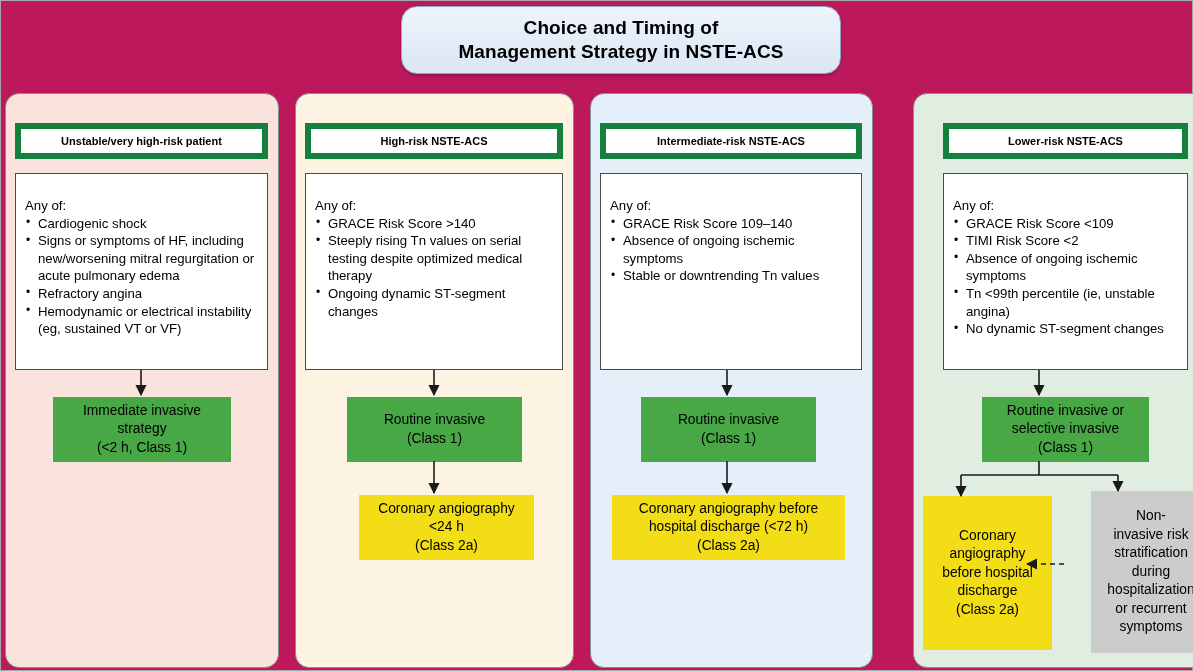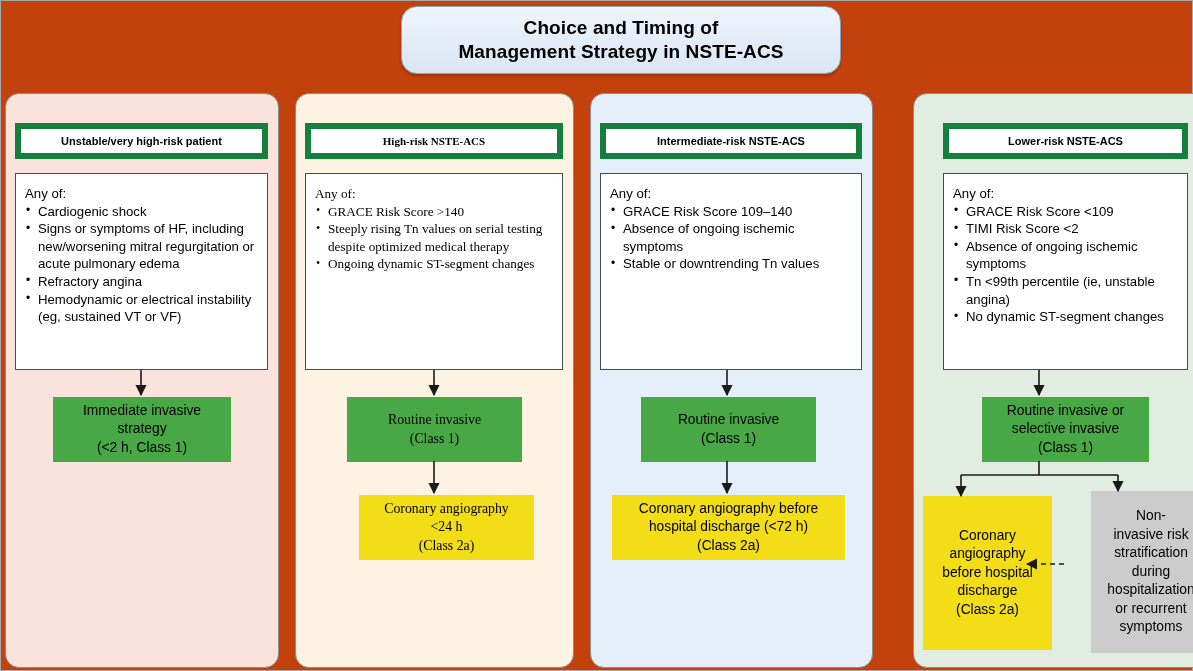--- a/index.html
+++ b/index.html
@@ -16,21 +16,21 @@
     overflow: hidden;
   }
 
   #figure {
     position: absolute;
     left: 0; top: 0;
     width: 1193px;
     height: 671px;
     border: 1px solid #a8a8a8;
     box-sizing: border-box;
-    background: #c2410c;
+    background: #be185d;
     padding-left: 24px;
   }
 
   
   .title-banner {
     position: absolute;
     left: 400px;
     top: 5px;
     width: 440px;
     height: 68px;
@@ -53,21 +53,21 @@
 
   
   .column {
     position: absolute;
     top: 92px;
     box-sizing: border-box;
     border: 1px solid #8c8c8c;
     border-radius: 14px;
   }
   .col-1 { left: 4px;   width: 274px; height: 575px; background: #fae3dd; }
-  .col-2 { left: 294px; width: 279px; height: 575px; background: #fdf3e3; font-family: Liberation Serif, serif; }
+  .col-2 { left: 294px; width: 279px; height: 575px; background: #fdf3e3; }
   .col-3 { left: 589px; width: 283px; height: 575px; background: #e4eff9; }
   .col-4 { left: 912px; width: 303px; height: 575px; background: #e2ede2; }
 
   
   .head-box {
     position: absolute;
     box-sizing: border-box;
     background: #ffffff;
     border: 6px solid #15803d;
     display: flex;
@@ -81,21 +81,21 @@
   
   .crit-box {
     position: absolute;
     box-sizing: border-box;
     background: #ffffff;
     border: 1px solid #4a4a4a;
     padding: 7px 8px 6px 9px;
     font-size: 13.2px;
     line-height: 17.6px;
   }
-  .crit-box .anyof { margin: 4px 0 0 0; }
+  .crit-box .anyof { margin: 16px 0 0 0; }
   .crit-box ul {
     list-style: none;
     margin: 0;
     padding: 0;
   }
   .crit-box li {
     position: relative;
     padding-left: 13px;
     margin: 0;
   }

